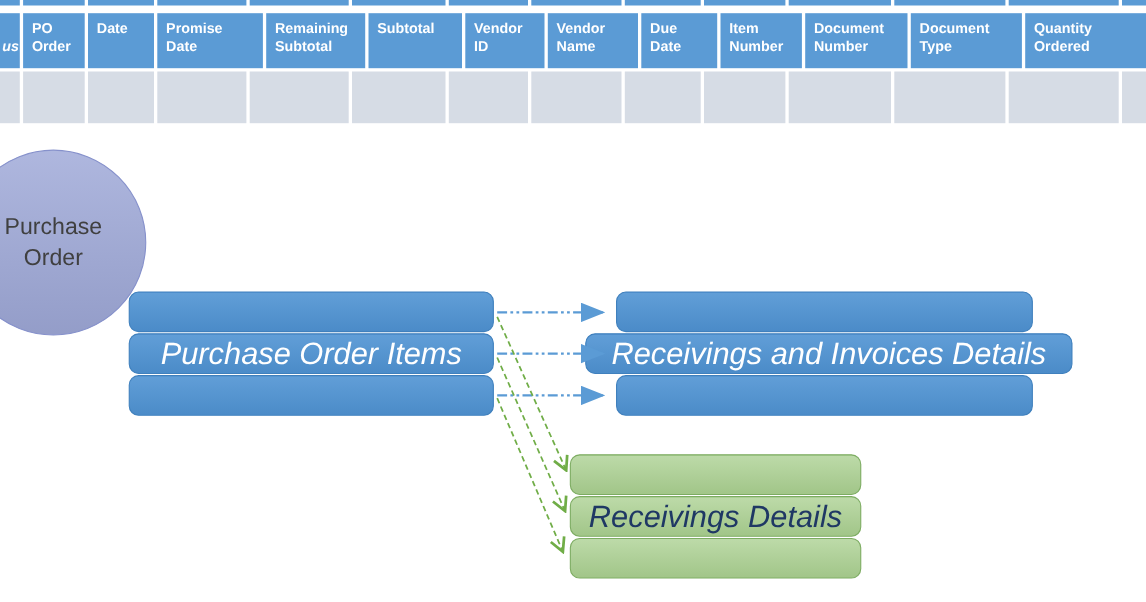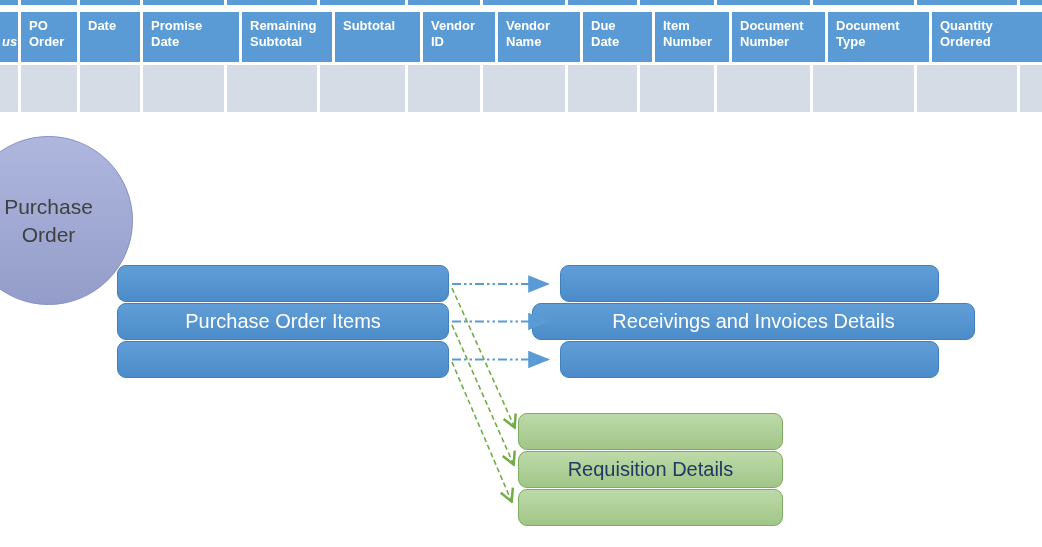--- a/index.html
+++ b/index.html
@@ -39,21 +39,21 @@
     display:flex;align-items:center;justify-content:center;
   }
   .srow.blue{
     background:linear-gradient(180deg, rgba(255,255,255,.10), rgba(0,0,0,.05)), var(--shape-blue);
     border:1px solid var(--shape-blue-border);
   }
   .srow.green{
     background:linear-gradient(180deg, rgba(255,255,255,.22), rgba(0,0,0,.05)), var(--shape-green);
     border:1px solid var(--shape-green-border);
   }
-  .srow .slabel{font-size:20px;color:#ffffff;white-space:nowrap;}
+  .srow .slabel{font-size:28px;color:#ffffff;white-space:nowrap;font-style:italic;}
   .srow.green .slabel{color:var(--green-text);}
   
   #arrows{position:absolute;left:0;top:0;width:1042px;height:547px;pointer-events:none;}
 </style>
 </head>
 <body style="--header-fill: #5b9bd5; --header-text: #ffffff; --row-fill: #d6dce5; --circle-fill: #9fa9d8; --circle-border: #8691cb; --circle-text: #404040; --shape-blue: #4f93d3; --shape-blue-border: #4080bd; --shape-green: #aad090; --shape-green-border: #7dac62; --green-text: #1f3864;">
 
 <div class="trow t-strip" id="strip">
     <div class="cell strip-cell" style="width: 18px;"></div>
     <div class="cell strip-cell" style="width: 56px;"></div>
@@ -126,21 +126,21 @@
 <div class="srow blue" style="left:117px;top:341px;width:332px"></div>
 
 <div class="srow blue" style="left:560px;top:265px;width:379px"></div>
 <div class="srow blue" style="left:532px;top:303px;width:443px">
   <span class="slabel">Receivings and Invoices Details</span>
 </div>
 <div class="srow blue" style="left:560px;top:341px;width:379px"></div>
 
 <div class="srow green" style="left:518px;top:413px;width:265px"></div>
 <div class="srow green" style="left:518px;top:451px;width:265px">
-  <span class="slabel">Requisition Details</span>
+  <span class="slabel">Receivings Details</span>
 </div>
 <div class="srow green" style="left:518px;top:489px;width:265px"></div>
 
 <svg id="arrows" viewBox="0 0 1042 547" xmlns="http://www.w3.org/2000/svg">
 <defs>
   <marker id="mBlue" viewBox="0 0 10 8" refX="9" refY="4" markerWidth="11" markerHeight="9" orient="auto">
     <path d="M0,0 L10,4 L0,8 Z" fill="#5b9bd5"></path>
   </marker>
   <marker id="mGreen" viewBox="0 0 9 9" refX="7" refY="4.5" markerWidth="10" markerHeight="10" orient="auto">
     <path d="M1,0.8 L8,4.5 L1,8.2" fill="none" stroke="#70ad47" stroke-width="1.4"></path>

